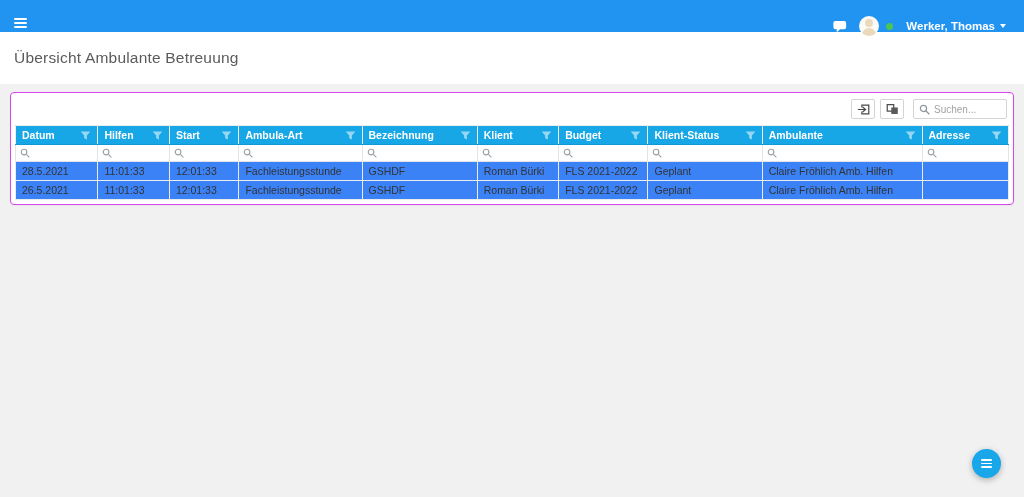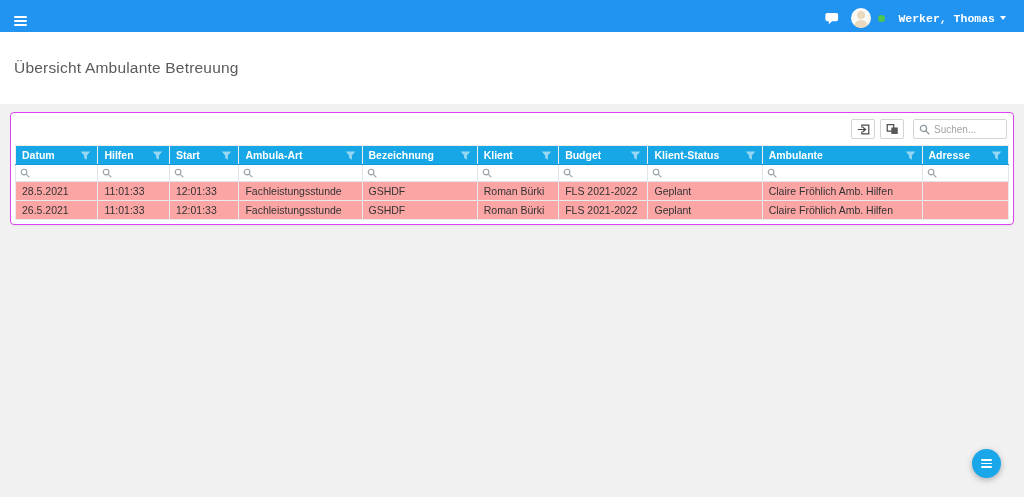--- a/index.html
+++ b/index.html
@@ -8,23 +8,22 @@
     width:1024px; height:497px;
     font-family:"Liberation Sans", sans-serif;
     background:#f1f1f2;
     overflow:hidden;
     position:relative;
   }
 
   
   .topbar {
     height:32px; background:#2193f0;
-    display:flex; align-items:flex-end; justify-content:space-between;
-    padding:4px 12px;
-    font-family:Liberation Mono, monospace;
+    display:flex; align-items:flex-start; justify-content:space-between;
+    padding:16px 12px;
   }
   .menu-btn {
     background:transparent; border:none; padding:2px; cursor:pointer;
     display:flex; flex-direction:column; gap:2px;
   }
   .menu-btn .bar { width:13px; height:2px; background:#fff; border-radius:1px; }
   .topbar-right { display:flex; align-items:center; gap:7px; }
   .chat-btn { background:transparent; border:none; padding:0 4px; cursor:pointer; display:flex; align-items:center; }
   .avatar {
     width:20px; height:20px; border-radius:50%; background:#fcfaf6;
@@ -37,21 +36,21 @@
     background:transparent; border:none; cursor:pointer;
     display:flex; align-items:center; gap:5px;
     color:#fff; font-weight:700; font-size:11.5px; font-family:inherit;
   }
   .caret {
     width:0; height:0; border-left:3.5px solid transparent;
     border-right:3.5px solid transparent; border-top:4px solid #fff;
   }
 
   
-  .title-bar { background:#fff; height:72px; display:flex; align-items:center; padding:16px 14px; }
+  .title-bar { background:#fff; height:52px; display:flex; align-items:center; padding:16px 14px; }
   .title-bar h1 { margin:0; font-size:15.5px; font-weight:400; color:#5b5b5b; letter-spacing:.2px; }
 
   
   .content { padding:8px 10px; }
   .card {
     background:#fff; border:1px solid #d946ef; border-radius:4px;
     padding:4px; box-shadow:0 1px 2px rgba(0,0,0,.05);
   }
   .grid-toolbar {
     display:flex; justify-content:flex-end; align-items:center;
@@ -83,21 +82,21 @@
   }
   .hcell { display:flex; align-items:center; justify-content:space-between; gap:3px; }
   .hlabel { overflow:hidden; text-overflow:ellipsis; }
   .filter-icon { display:flex; align-items:center; flex:none; cursor:pointer; }
   tr.filter-row td {
     border:1px solid #e2e5e7; height:17px; padding:0 4px; background:#fff; cursor:text;
   }
   .fcell { display:flex; align-items:center; gap:3px; }
   .fcell input { border:none; outline:none; width:100%; font-size:10px; font-family:inherit; padding:0; }
   tbody.data-rows td {
-    border:1px solid #e9ebed; height:19px; padding:0 6px; color:#333; background:#fca5a5;
+    border:1px solid #e9ebed; height:19px; padding:0 6px; color:#333; background:#3b82f6;
   }
   tbody.data-rows tr { cursor:pointer; }
 
   
   .fab {
     position:absolute; right:23px; bottom:19px;
     width:29px; height:29px; border-radius:50%;
     background:#19a7ea; border:none; cursor:pointer;
     display:flex; flex-direction:column; align-items:center; justify-content:center; gap:2px;
     box-shadow:0 2px 6px rgba(0,0,0,.28);

